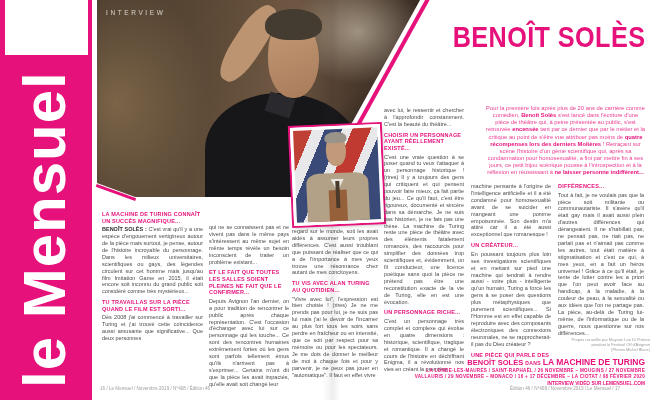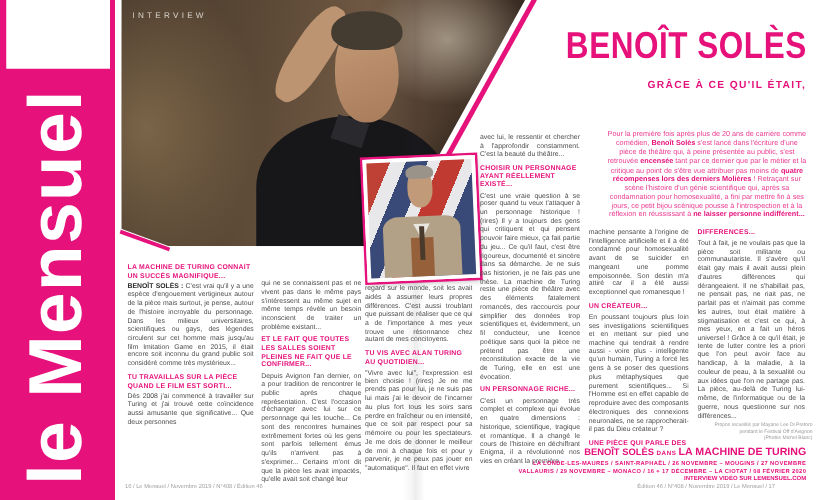--- a/index.html
+++ b/index.html
@@ -115,21 +115,20 @@
       <div class="in-shirt" data-name="inset-shirt-shape"></div>
       <div class="in-vest" data-name="inset-vest-shape"></div>
       <div class="in-tie" data-name="inset-tie-shape"></div>
       <div class="in-head" data-name="inset-face-shape"></div>
       <div class="in-hair" data-name="inset-hair-shape"></div>
     </div>
   </div>
 
   <div class="abs title" data-name="page-title">BENOÎT SOLÈS</div>
   <div class="abs subtitle" data-name="pull-quote-subtitle">
-    <div data-name="pull-quote-line1">GRÂCE À CE QU'IL ÉTAIT,</div>
   </div>
   <div class="abs intro" data-name="intro-paragraph"><span data-name="text-segment">Pour la première fois après plus de 20 ans de carrière comme comédien, </span><span data-name="text-segment" class="b">Benoît Solès</span><span data-name="text-segment"> s'est lancé dans l'écriture d'une pièce de théâtre qui, à peine présentée au public, s'est retrouvée </span><span data-name="text-segment" class="b">encensée</span><span data-name="text-segment"> tant par ce dernier que par le métier et la critique au point de s'être vue attribuer pas moins de </span><span data-name="text-segment" class="b">quatre récompenses lors des derniers Molières</span><span data-name="text-segment"> ! Retraçant sur scène l'histoire d'un génie scientifique qui, après sa condamnation pour homosexualité, a fini par mettre fin à ses jours, ce petit bijou scénique pousse à l'introspection et à la réflexion en réussissant à </span><span data-name="text-segment" class="b">ne laisser personne indifférent...</span></div>
 
   <div class="col col0" data-name="text-column-1">
       <div class="blk heading" data-name="interview-question-heading">LA MACHINE DE TURING CONNAÎT UN SUCCÈS MAGNIFIQUE...</div>
       <div class="blk para" data-name="interview-paragraph"><b class="speaker" data-name="speaker-name">BENOÎT SOLÈS : </b>C'est vrai qu'il y a une espèce d'engouement vertigineux autour de la pièce mais surtout, je pense, autour de l'histoire incroyable du personnage. Dans les milieux universitaires, scientifiques ou gays, des légendes circulent sur cet homme mais jusqu'au film Imitation Game en 2015, il était encore soit inconnu du grand public soit considéré comme très mystérieux...</div>
       <div class="blk heading" data-name="interview-question-heading">TU TRAVAILLAS SUR LA PIÈCE QUAND LE FILM EST SORTI...</div>
       <div class="blk para" data-name="interview-paragraph">Dès 2008 j'ai commencé à travailler sur Turing et j'ai trouvé cette coïncidence aussi amusante que significative... Que deux personnes</div>
     </div>
   <div class="col col1" data-name="text-column-2">

